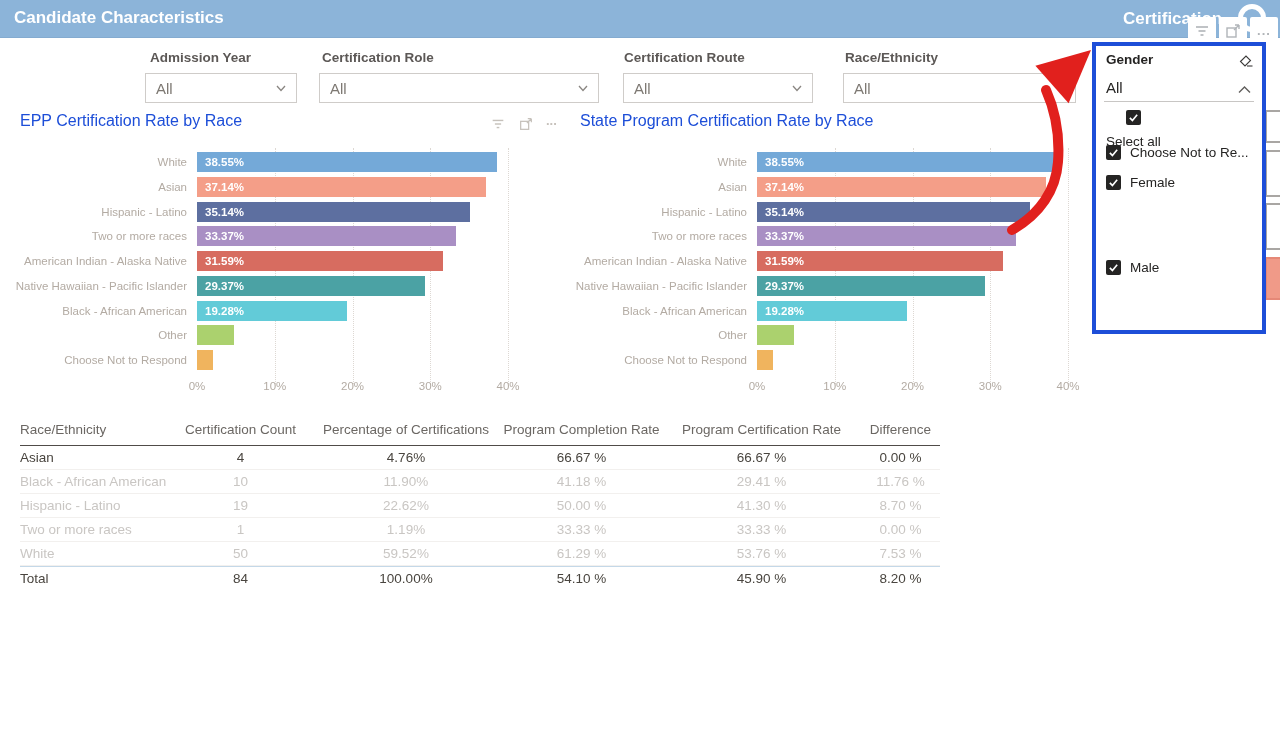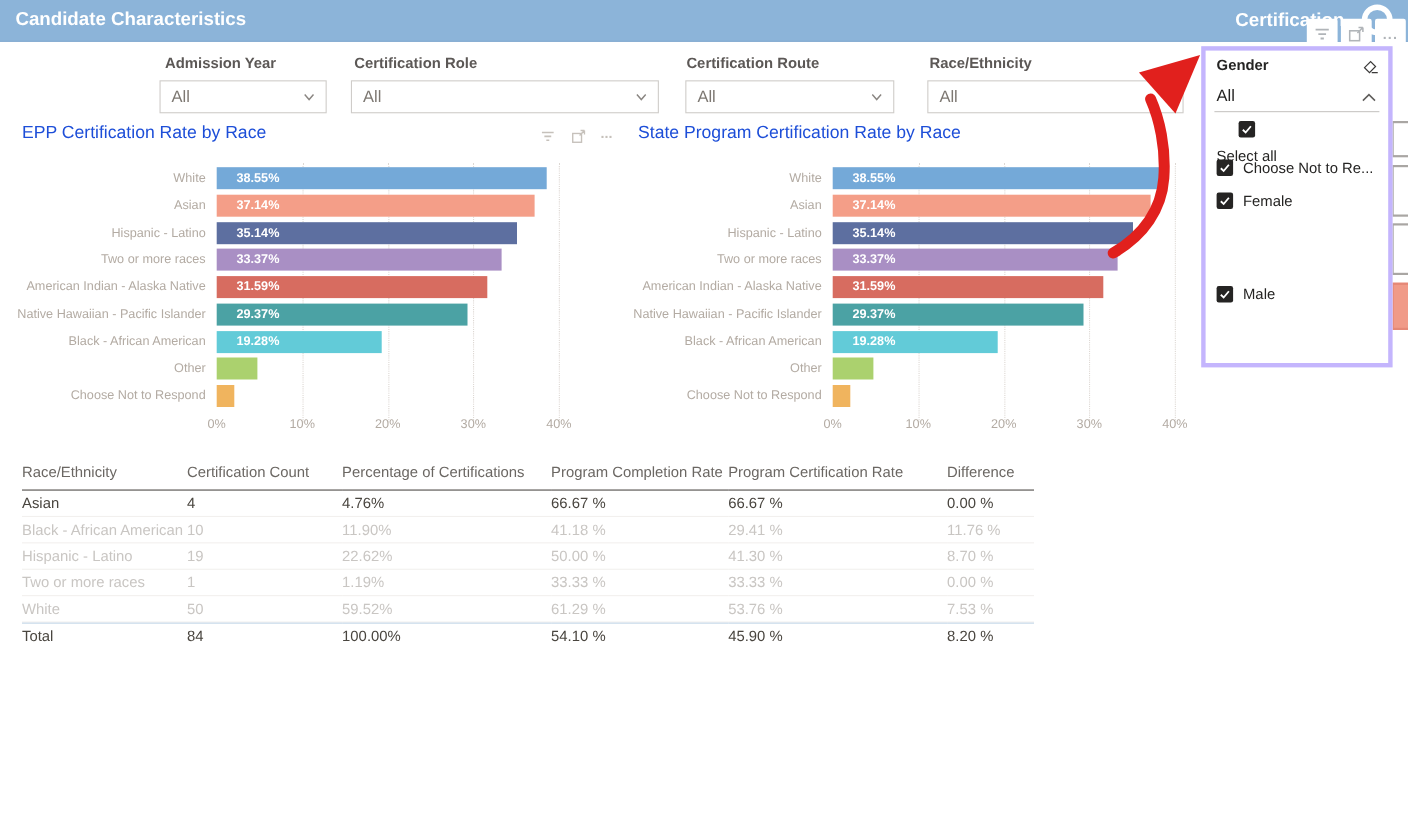--- a/index.html
+++ b/index.html
@@ -20,34 +20,34 @@
   .filter-label { position:absolute; top:50px; font-size:13.5px; font-weight:600; color:#5c5856; }
   .filter-box { position:absolute; top:73px; height:30px; background:#fff; border:1px solid #cfccc9; display:flex; align-items:center; justify-content:space-between; padding:0 8px 0 10px; cursor:pointer; }
   .filter-value { font-size:15px; color:#7d7872; }
 
   
   .chart { position:absolute; top:108px; width:545px; height:292px; }
   .chart-title { position:absolute; top:4px; left:5px; font-size:16px; color:#1d4ed8; white-space:nowrap; }
   .chart-icons { position:absolute; top:8px; left:475px; display:flex; gap:12px; color:#c6c1bb; }
   .cat-label { position:absolute; left:0; width:177px; text-align:right; padding-right:5px; font-size:11.5px; color:#b3aba3; line-height:20px; height:20px; white-space:nowrap; }
   .bar { position:absolute; height:20px; }
-  .bar-label { color:#fff; font-size:11.5px; font-weight:700; line-height:20px; padding-left:18px; display:block; white-space:nowrap; }
+  .bar-label { color:#fff; font-size:11.5px; font-weight:700; line-height:20px; padding-left:8px; display:block; white-space:nowrap; }
   .gridline { position:absolute; top:40px; height:236px; width:0; border-left:1px dotted #ddd8d3; }
   .tick-label { position:absolute; top:272px; width:40px; text-align:center; font-size:11.5px; color:#b3aba3; }
 
   
   .table { position:absolute; left:20px; top:417px; width:920px; display:grid; grid-template-columns:150px 141px 190px 161px 199px 79px; font-size:13.5px; }
   .th { color:#6b6763; padding:5px 0 8px 0; border-bottom:1px solid #504c49; white-space:nowrap; }
   .td { padding:4px 0; border-bottom:1px solid #f2f0ee; white-space:nowrap; }
-  .num { text-align:left; }
+  .num { text-align:center; }
   .row-dark { color:#49453f; }
   .row-dim { color:#c9c6c3; }
 
   
-  .gender-panel { position:absolute; left:1092px; top:42px; width:174px; height:292px; background:#fff; border:4px solid #c4b5fd; z-index:6; }
+  .gender-panel { position:absolute; left:1092px; top:42px; width:174px; height:292px; background:#fff; border:4px solid #1d4ed8; z-index:6; }
   .gp-title { position:absolute; left:10px; top:6px; font-size:13.5px; font-weight:700; color:#252423; }
   .gp-eraser { position:absolute; right:8px; top:6px; cursor:pointer; }
   .gp-value-row { position:absolute; left:8px; right:8px; top:30px; height:26px; border-bottom:1px solid #c8c6c4; cursor:pointer; }
   .gp-value { position:absolute; left:2px; top:3px; font-size:15px; color:#252423; }
   .gp-chevron { position:absolute; right:2px; top:6px; }
   .gp-option { position:absolute; left:10px; height:26px; display:flex; align-items:center; gap:9px; cursor:pointer; }
   .gp-check { width:15px; height:15px; background:#252423; border-radius:2px; display:flex; align-items:center; justify-content:center; flex:none; }
   .gp-option-label { font-size:13.5px; color:#252423; white-space:nowrap; }
 
   

